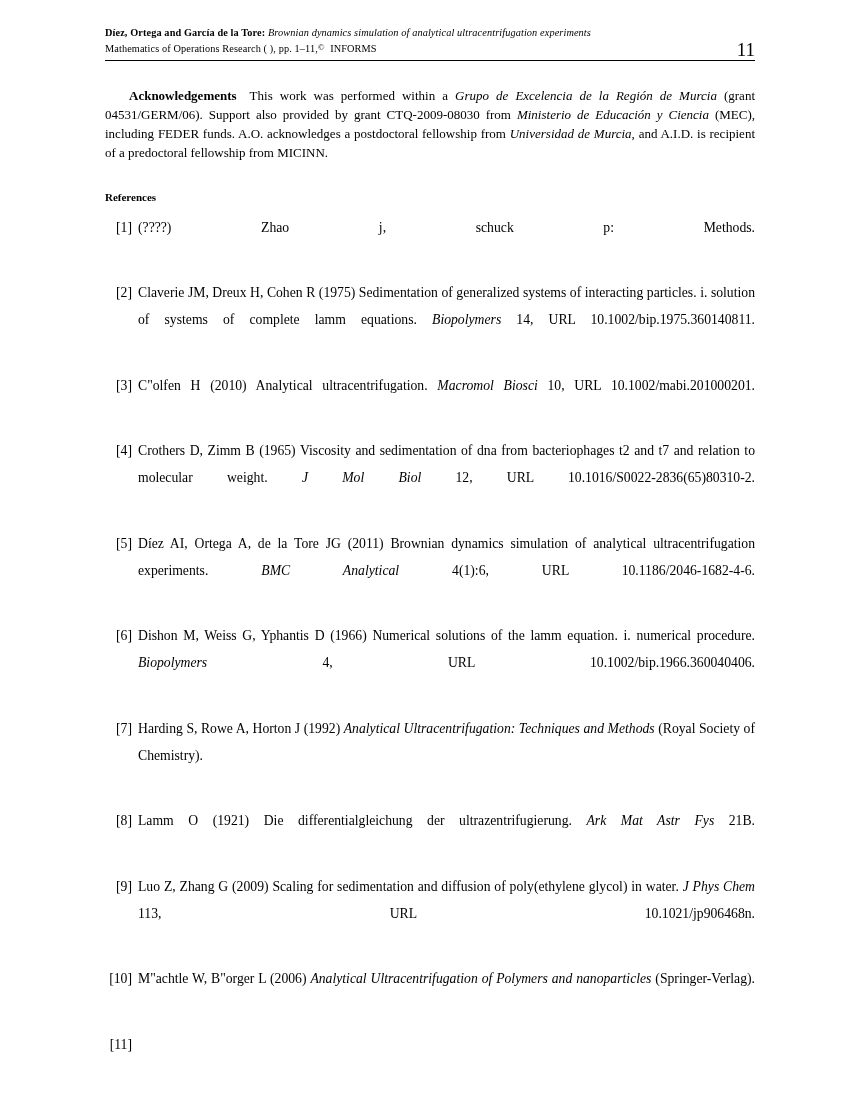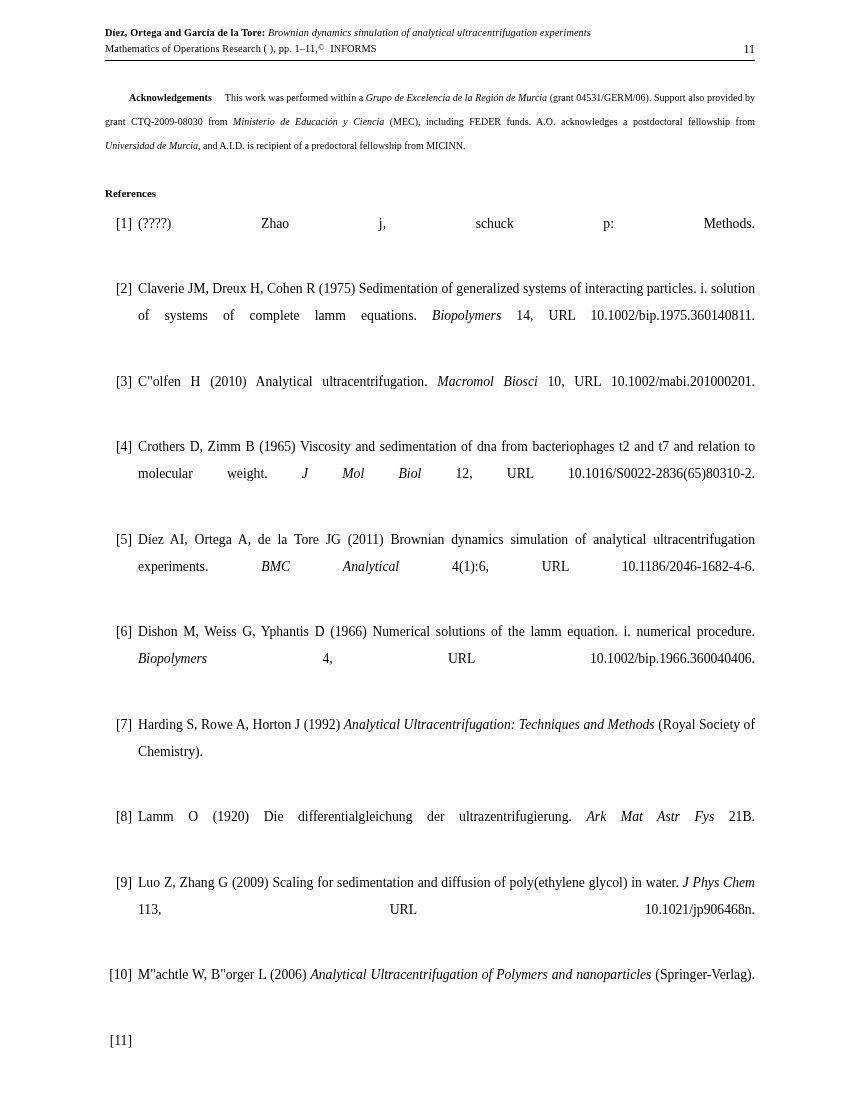--- a/index.html
+++ b/index.html
@@ -44,29 +44,29 @@
     font-style: normal;
   }
   .copyright-mark {
     font-size: 9px;
     vertical-align: 0.25em;
   }
   .folio {
     position: absolute;
     right: 0;
     bottom: 3px;
-    font-size: 12px;
+    font-size: 19px;
     line-height: 15px;
   }
 
   
   .ack {
     margin-top: 25px;
-    font-size: 10px;
-    line-height: 24px;
+    font-size: 13px;
+    line-height: 19px;
     text-align: justify;
     text-justify: inter-word;
     text-indent: 24px;
     hyphens: manual;
   }
   .ack-title {
     font-weight: bold;
   }
   .ack-gap {
     display: inline-block;
@@ -164,21 +164,21 @@
       <li class="ref-item">
         <span class="ref-num">[6]</span>
         <span class="ref-text"><span>Dishon M, Weiss G, Yphantis D (1966) Numerical solutions of the lamm equation. i. numerical procedure. </span><i>Biopolymers</i><span> 4, URL 10.1002/bip.1966.360040406.</span></span>
       </li>
       <li class="ref-item">
         <span class="ref-num">[7]</span>
         <span class="ref-text"><span>Harding S, Rowe A, Horton J (1992) </span><i>Analytical Ultracentrifugation: Techniques and Methods</i><span> (Royal Society of Chemistry).</span></span>
       </li>
       <li class="ref-item">
         <span class="ref-num">[8]</span>
-        <span class="ref-text"><span>Lamm O (1920) Die differentialgleichung der ultrazentrifugierung. </span><i>Ark Mat Astr Fys</i><span> 21B.</span></span>
+        <span class="ref-text"><span>Lamm O (1921) Die differentialgleichung der ultrazentrifugierung. </span><i>Ark Mat Astr Fys</i><span> 21B.</span></span>
       </li>
       <li class="ref-item">
         <span class="ref-num">[9]</span>
         <span class="ref-text"><span>Luo Z, Zhang G (2009) Scaling for sedimentation and diffusion of poly(ethylene glycol) in water. </span><i>J Phys Chem</i><span> 113, URL 10.1021/jp906468n.</span></span>
       </li>
       <li class="ref-item">
         <span class="ref-num">[10]</span>
         <span class="ref-text"><span>M"achtle W, B"orger L (2006) </span><i>Analytical Ultracentrifugation of Polymers and nanoparticles</i><span> (Springer-Verlag).</span></span>
       </li>
       <li class="ref-item">

